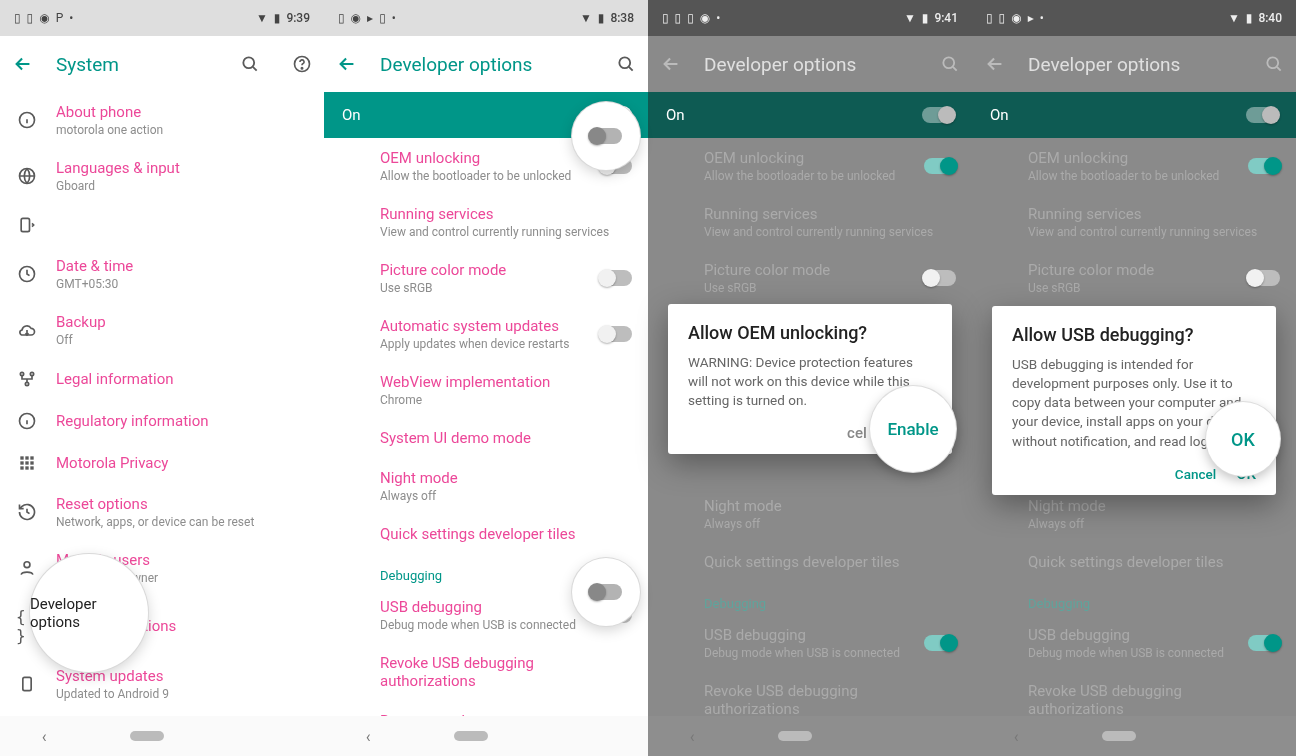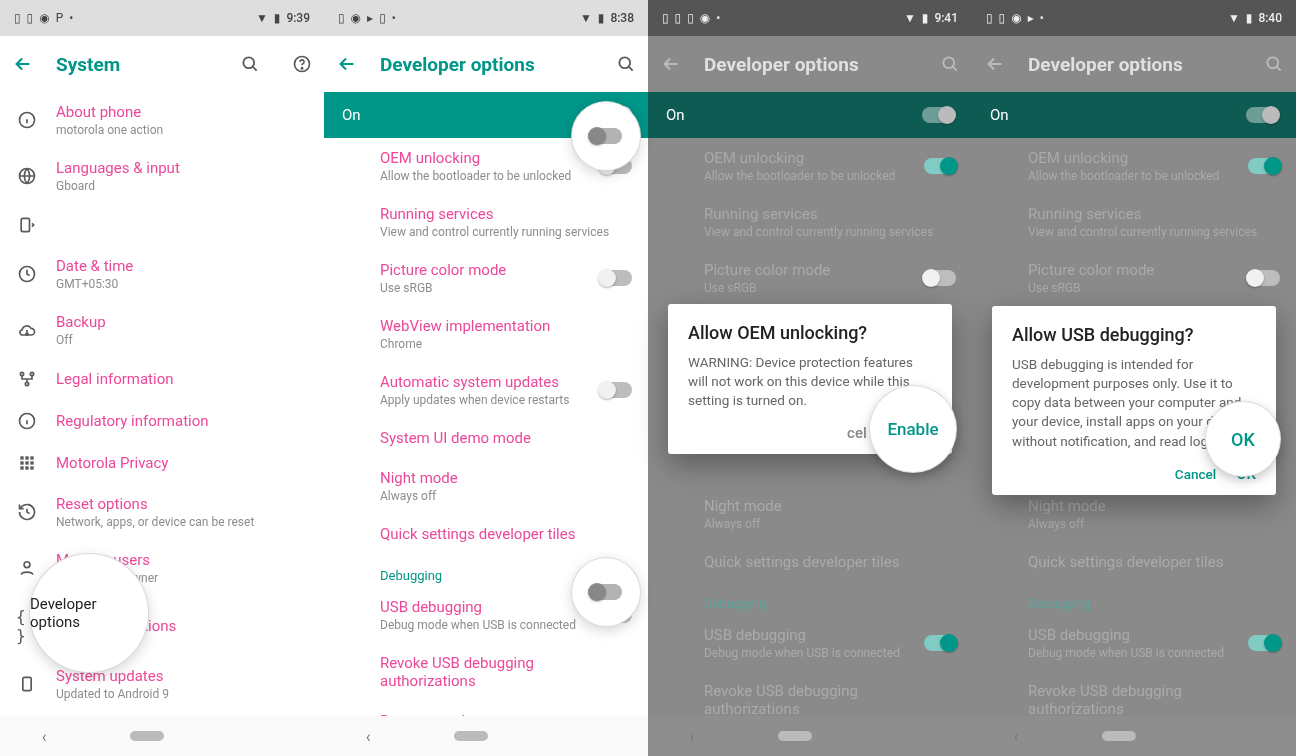--- a/index.html
+++ b/index.html
@@ -4,21 +4,21 @@
 <style>
   * { box-sizing: border-box; margin: 0; padding: 0; font-family: Roboto, -apple-system, BlinkMacSystemFont, "Segoe UI", Arial, sans-serif; }
   html, body { width: 1296px; height: 756px; overflow: hidden; background: #fff; }
   .container { display: flex; width: 1296px; height: 756px; }
   .pane { width: 324px; height: 756px; position: relative; background: #fff; display: flex; flex-direction: column; }
   .statusbar { height: 36px; background: #dedede; display: flex; align-items: center; justify-content: space-between; padding: 0 14px; color: #444; font-size: 12px; }
   .statusbar.dark { background: #555; color: #eee; }
   .status-left { display:flex; gap:6px; align-items:center; }
   .status-right { display:flex; gap:6px; align-items:center; font-size:12px; font-weight:500;}
   .titlerow { height: 56px; display:flex; align-items:center; padding: 0 12px; gap: 22px; }
-  .titlerow .title { flex:1; color:#009688; font-size:19px; font-weight:700; }
+  .titlerow .title { flex:1; color:#009688; font-size:19px; font-weight:400; }
   .titlerow.dark .title { color:#e0e0e0; }
   .titlerow .tricon { color:#009688; display:flex; align-items:center; }
   .titlerow .ricon { color:#5a5a5a; display:flex; align-items:center; margin-left:10px;}
   .titlerow.dark .ricon, .titlerow.dark .tricon { color:#bbb; }
   .onbar { height: 46px; background:#009688; color:#fff; display:flex; align-items:center; padding:0 18px; font-size:15px; justify-content:space-between;}
   .list { flex:1; overflow:hidden; position:relative; }
   .row { display:flex; align-items:center; padding:11px 16px 11px 16px; gap:18px; }
   .row .pic { width:22px; color:#5a5a5a; display:flex; align-items:center; justify-content:center;}
   .row .txt { flex:1; }
   .row .main { font-size:15px; color:#ec4899; }
@@ -293,30 +293,30 @@
         </div>
         <div class="row compact">
           <div class="txt">
             <div class="main">Picture color mode</div>
             <div class="sub">Use sRGB</div>
           </div>
           <span class="toggle"></span>
         </div>
         <div class="row compact">
           <div class="txt">
+            <div class="main">Automatic system updates</div>
+            <div class="sub">Apply updates when device restarts</div>
+          </div>
+          <span class="toggle"></span>
+        </div>
+        <div class="row compact">
+          <div class="txt">
             <div class="main">WebView implementation</div>
             <div class="sub">Chrome</div>
           </div>
-        </div>
-        <div class="row compact">
-          <div class="txt">
-            <div class="main">Automatic system updates</div>
-            <div class="sub">Apply updates when device restarts</div>
-          </div>
-          <span class="toggle"></span>
         </div>
         <div class="row compact">
           <div class="txt">
             <div class="main">System UI demo mode</div>
           </div>
         </div>
         <div class="row compact">
           <div class="txt">
             <div class="main">Night mode</div>
             <div class="sub">Always off</div>

